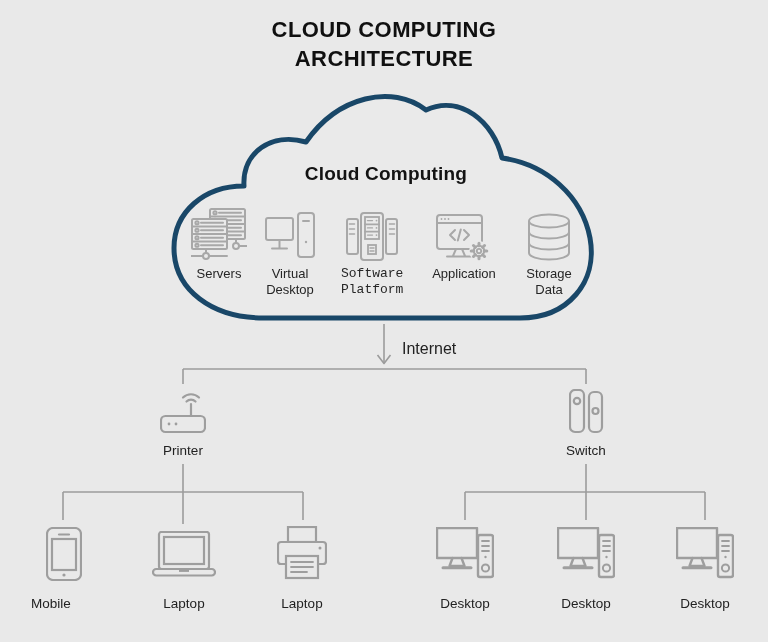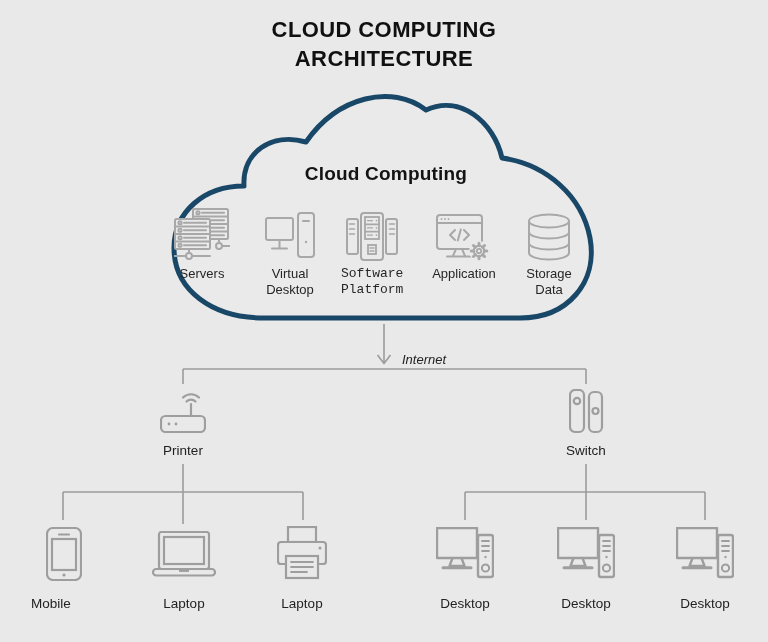--- a/index.html
+++ b/index.html
@@ -36,22 +36,22 @@
     margin-top:4px;text-align:center;
     font-size:13px;line-height:16px;color:#262626;width:80px;
   }
   .cloud-item .item-label.narrow{width:62px;}
 
   .node-label{
     position:absolute;width:90px;text-align:center;
     font-size:13.5px;line-height:16px;color:#222;
   }
   .internet-label{
-    position:absolute;left:402px;top:352px;
-    font-size:13px;color:#222;font-style:italic;
+    position:absolute;left:402px;top:340px;
+    font-size:16px;color:#222;
   }
 
   .lines-svg{position:absolute;left:0;top:0;width:768px;height:642px;}
 
   .dev-icon{position:absolute;}
   svg{display:block;}
 </style>
 </head>
 <body>
 
@@ -83,21 +83,21 @@
     <path d="M303,492 V520"></path>
     <path d="M586,464 V492"></path>
     <path d="M465,492 H705"></path>
     <path d="M465,492 V520"></path>
     <path d="M586,492 V520"></path>
     <path d="M705,492 V520"></path>
   </svg>
 
   <div class="internet-label">Internet</div>
 
-  <div class="cloud-item" style="left:152px;">
+  <div class="cloud-item" style="left:169px;">
     <div class="icon-box">
       <svg width="56" height="54" viewBox="0 0 56 54" fill="none" stroke="#a8a8a8" stroke-width="2" stroke-linecap="round">
         <rect x="19" y="1" width="35" height="30" rx="1.5"></rect>
         <path d="M19,8.5 H54 M19,16 H54 M19,23.5 H54"></path>
         <circle cx="24" cy="4.75" r="1.6"></circle>
           <path d="M28,4.75 H50"></path>
         <circle cx="24" cy="12.25" r="1.6"></circle>
           <path d="M28,12.25 H50"></path>
         <circle cx="24" cy="19.75" r="1.6"></circle>
           <path d="M28,19.75 H50"></path>

